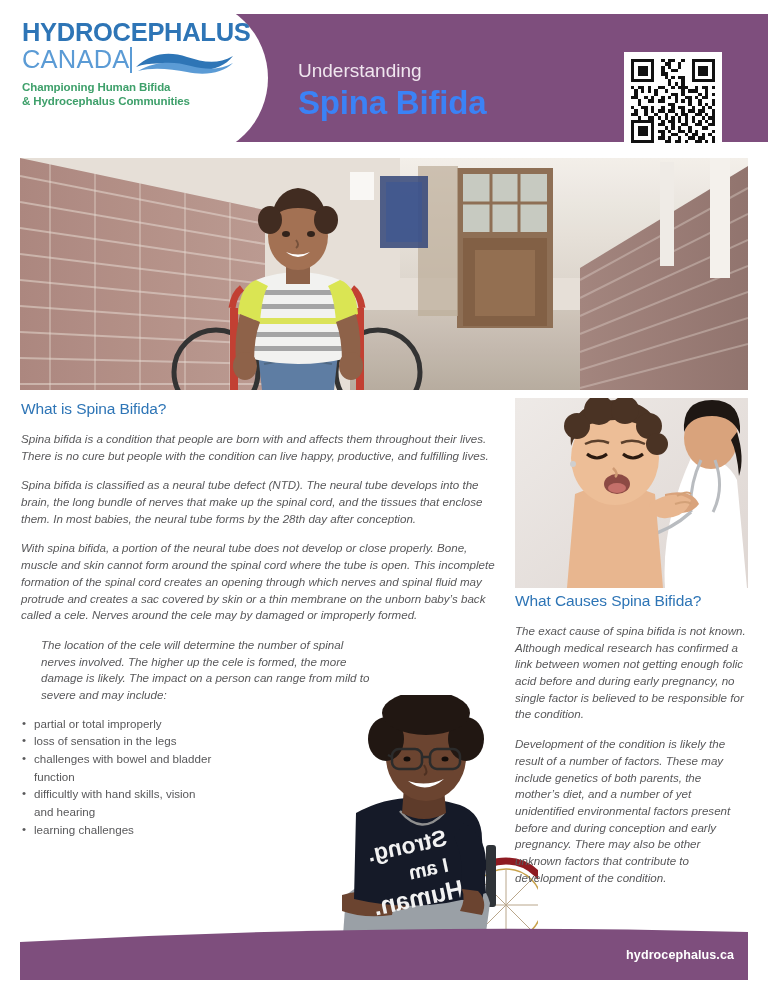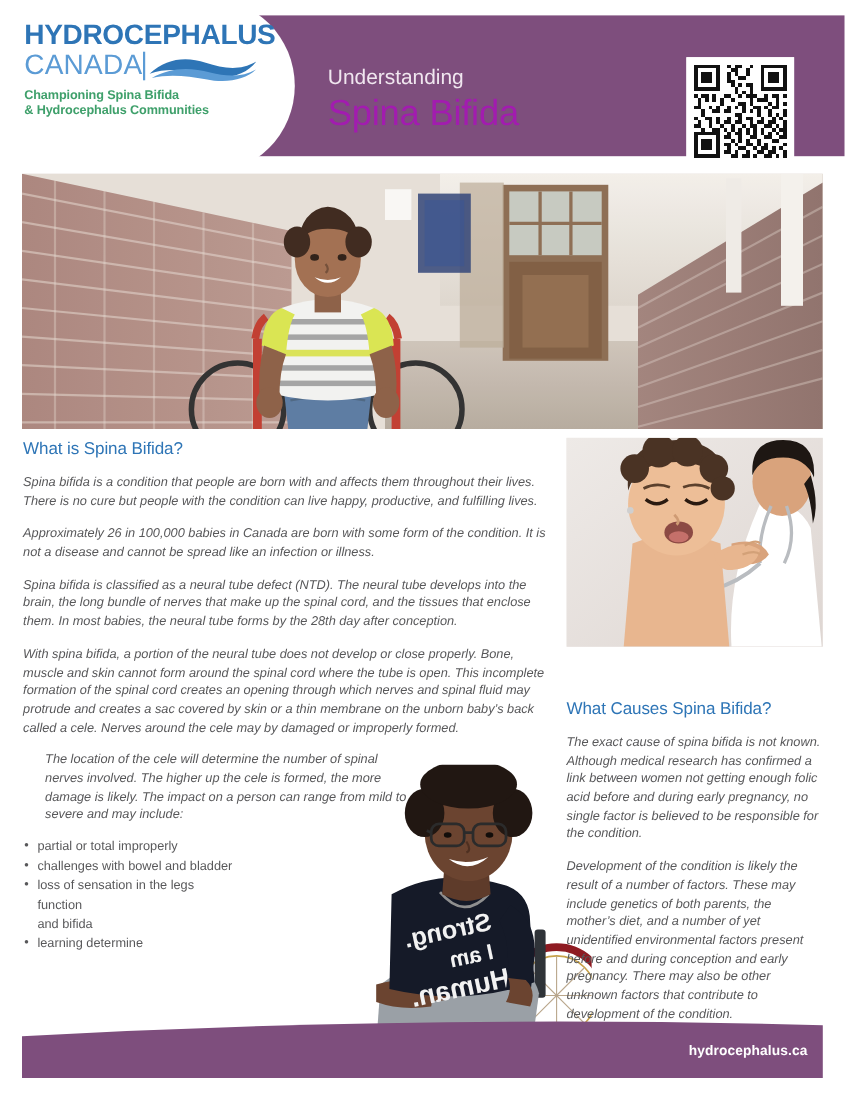--- a/index.html
+++ b/index.html
@@ -39,21 +39,21 @@
   .logo-tag{
     margin-top:5px;color:#3FA06B;font-size:11.5px;font-weight:bold;
     line-height:1.22;letter-spacing:-0.1px;
   }
   .head-sub{
     position:absolute;left:298px;top:47px;
     color:#F0E6EF;font-size:19px;font-weight:normal;line-height:1;
   }
   .head-title{
     position:absolute;left:298px;top:72px;
-    color:#a21caf;font-size:33px;font-weight:normal;line-height:1;
+    color:#3b82f6;font-size:33px;font-weight:bold;line-height:1;
     letter-spacing:-0.2px;
   }
   .qr{
     position:absolute;left:624px;top:38px;width:98px;height:98px;
     background:#ffffff;padding:0;box-sizing:border-box;
   }
   .qr svg{display:block;width:98px;height:98px;}
 
   
   .hero{
@@ -85,21 +85,21 @@
   ul.bul li.nodot:before{content:"";}
 
   
   .woman{
     position:absolute;left:338px;top:695px;width:200px;height:250px;
     overflow:hidden;
   }
   .woman svg{display:block;width:200px;height:250px;}
 
   
-  .right-col{position:absolute;left:515px;top:592px;width:233px;margin-top:44px;}
+  .right-col{position:absolute;left:515px;top:592px;width:233px;}
   .right-img{
     position:absolute;left:515px;top:398px;width:233px;height:190px;
     overflow:hidden;background:#e9e3e0;
   }
   .right-img svg{display:block;width:233px;height:190px;}
 
   
   .footer{position:absolute;left:0;top:928px;width:768px;height:56px;}
   .footer svg{display:block;width:768px;height:56px;}
   .footer-text{
@@ -120,21 +120,21 @@
       <div class="logo-line1">HYDROCEPHALUS</div>
       <div class="logo-line2-wrap">
         <div class="logo-line2">CANADA</div>
         <div class="logo-bar"></div>
         <svg class="logo-wave" viewBox="0 0 100 28">
           <path d="M1,20 C16,6 34,4 52,10 C68,15 82,18 98,9 C88,22 70,26 52,21 C36,17 18,14 1,20 Z" fill="#2E75B6"></path>
           <path d="M3,24 C20,14 38,14 56,19 C72,23 86,23 98,16 C88,26 70,29 52,25 C36,22 18,20 3,24 Z" fill="#5B9BD5"></path>
         </svg>
       </div>
       <div class="logo-tag">
-        <div>Championing Spina Bifida</div>
+        <div>Championing Human Bifida</div>
         <div>&amp; Hydrocephalus Communities</div>
       </div>
     </div>
 
     <div class="head-sub">Understanding</div>
     <div class="head-title">Spina Bifida</div>
 
     <div class="qr">
       <svg viewBox="0 0 29 29" shape-rendering="crispEdges">
         <rect width="29" height="29" fill="#fff"></rect>
@@ -396,31 +396,31 @@
       <path d="M266,94 q12,10 24,0 q-12,5 -24,0 z" fill="#ffffff"></path>
       <path d="M276,82 q4,5 0,8" stroke="#704a33" stroke-width="2" fill="none"></path>
 
       <rect width="728" height="232" fill="#ffffff" opacity="0.04"></rect>
     </svg>
   </div>
 
   <div class="left-col">
     <div class="h2">What is Spina Bifida?</div>
     <p class="p">Spina bifida is a condition that people are born with and affects them throughout their lives. There is no cure but people with the condition can live happy, productive, and fulfilling lives.</p>
-    <p class="p">Approximately 26 in 100,000 babies in Canada are born with some form of the condition. It is not a disease and cannot be spread like an infection or illness.</p>
     <p class="p">Spina bifida is classified as a neural tube defect (NTD). The neural tube develops into the brain, the long bundle of nerves that make up the spinal cord, and the tissues that enclose them. In most babies, the neural tube forms by the 28th day after conception.</p>
     <p class="p">With spina bifida, a portion of the neural tube does not develop or close properly. Bone, muscle and skin cannot form around the spinal cord where the tube is open. This incomplete formation of the spinal cord creates an opening through which nerves and spinal fluid may protrude and creates a sac covered by skin or a thin membrane on the unborn baby’s back called a cele. Nerves around the cele may by damaged or improperly formed.</p>
     <p class="p narrow tight">The location of the cele will determine the number of spinal nerves involved. The higher up the cele is formed, the more damage is likely. The impact on a person can range from mild to severe and may include:</p>
     <ul class="bul">
       <li>partial or total improperly</li>
+      <li>loss of sensation in the legs</li>
       <li>challenges with bowel and bladder</li>
-      <li>loss of sensation in the legs</li>
       <li class="nodot">function</li>
-      <li class="nodot">and bifida</li>
-      <li>learning determine</li>
+      <li>difficultly with hand skills, vision</li>
+      <li class="nodot">and hearing</li>
+      <li>learning challenges</li>
     </ul>
   </div>
 
   <div class="woman">
     <svg viewBox="0 0 200 250">
 
       <circle cx="168" cy="210" r="44" fill="none" stroke="#8e1b22" stroke-width="7"></circle>
       <circle cx="168" cy="210" r="36" fill="none" stroke="#c8a24a" stroke-width="1.5"></circle>
       <g stroke="#b9a68b" stroke-width="1">
         <line x1="168" y1="174" x2="168" y2="246"></line>

